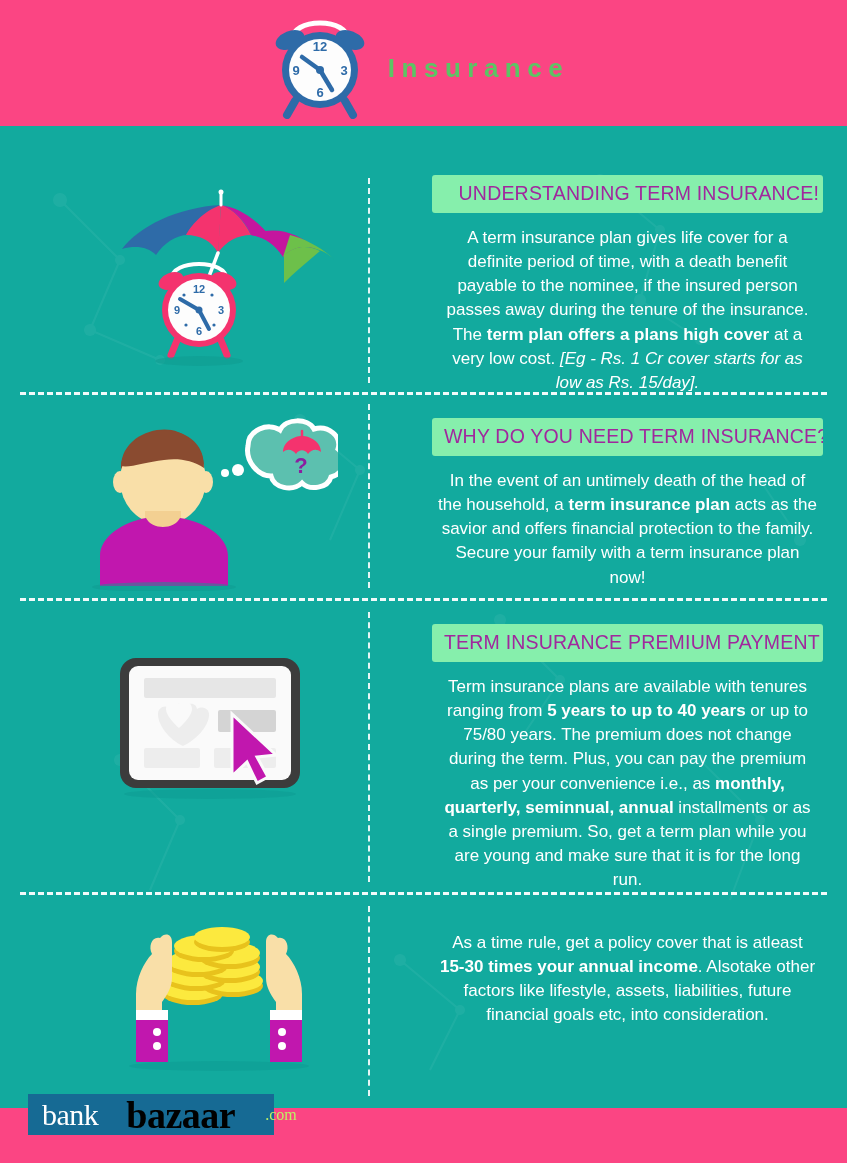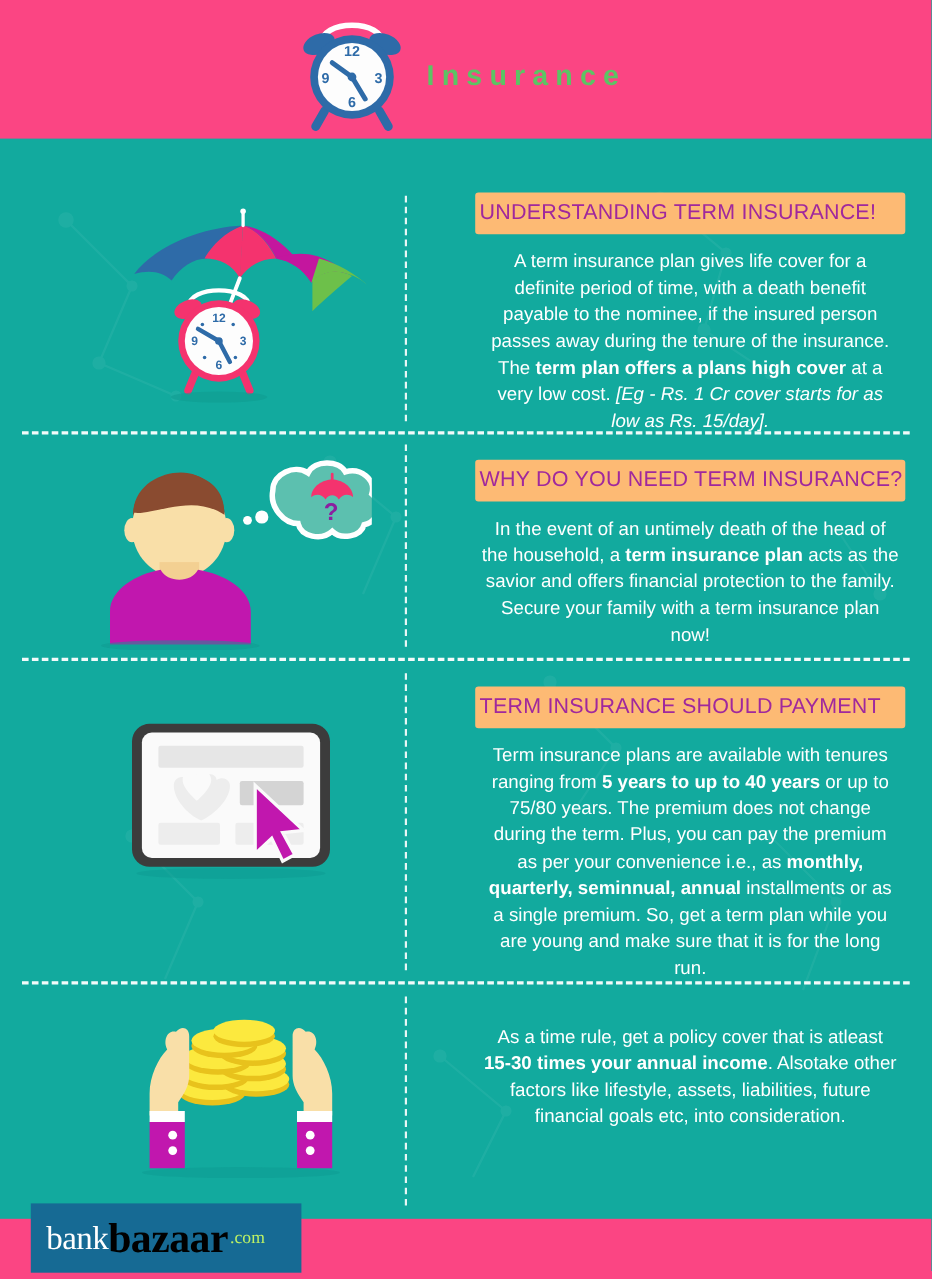--- a/index.html
+++ b/index.html
@@ -45,26 +45,26 @@
   .vdash{
     position:absolute;left:368px;width:0;
     border-left:2px dashed #ffffff;opacity:.9;
   }
 
   
   .section{position:absolute;left:0;width:847px;}
   .art{position:absolute;}
   .textcol{position:absolute;left:432px;width:391px;}
   .heading{
-    background:#fdba74;
+    background:#86efac;
     color:#A0289D;
     font-size:19.5px;
     font-weight:normal;
-    text-align:left;
-    padding:7px 4px 8px 4px;
+    text-align:right;
+    padding:7px 4px 8px 12px;
     border-radius:3px;
     letter-spacing:.2px;
     white-space:nowrap;
     overflow:hidden;
   }
   .body-text{
     color:#ffffff;
     font-size:17px;
     line-height:1.42;
     text-align:center;
@@ -74,25 +74,26 @@
   .body-text b{font-weight:bold;}
   .body-text i{font-style:italic;}
 
   
   .footer{
     position:absolute;left:0;top:1108px;
     width:847px;height:55px;background:#FB4583;
   }
   .logo{
     position:absolute;left:28px;top:1094px;
-    width:246px;height:63px;
+    width:246px;height:41px;
     background:#166A94;
     display:flex;align-items:center;
     padding-left:14px;box-sizing:border-box;
     font-family:"Liberation Serif", serif;
+    gap:28px;
   }
   .logo .l1{color:#ffffff;font-size:30px;letter-spacing:-0.5px;}
   .logo .l2{color:#000000;font-size:38px;font-weight:bold;letter-spacing:-0.5px;}
   .logo .l3{color:#bef264;font-size:16px;margin-left:2px;}
 
   
   .bgpat{position:absolute;inset:0;opacity:.05;pointer-events:none;}
 </style>
 </head>
 <body>
@@ -258,21 +259,21 @@
         <path d="M66 57 C66 50 74 46 79 52 C84 46 92 50 92 57 C92 65 79 76 79 76 C79 76 66 65 66 57 Z" fill="#FAFAFA"></path>
         <rect x="118" y="58" width="58" height="22" rx="2" fill="#D4D4D4"></rect>
         <rect x="44" y="96" width="56" height="20" rx="2" fill="#EDEDED"></rect>
         <rect x="114" y="96" width="62" height="20" rx="2" fill="#EDEDED"></rect>
 
         <path d="M132 62 L132 124 L147 110 L157 131 L168 125 L157 105 L176 103 Z" fill="#C117AE" stroke="#FAFAFA" stroke-width="3"></path>
         <ellipse cx="110" cy="142" rx="86" ry="5" fill="#0E9A90" opacity="0.45"></ellipse>
       </svg>
     </div>
     <div class="textcol" style="top:0;">
-      <div class="heading">TERM INSURANCE SHOULD PAYMENT</div>
+      <div class="heading">TERM INSURANCE PREMIUM PAYMENT</div>
       <div class="body-text"><span>Term insurance plans are available with tenures ranging from </span><b>5 years to up to 40 years</b><span> or up to 75/80 years. The premium does not change during the term. Plus, you can pay the premium as per your convenience i.e., as </span><b>monthly, quarterly, seminnual, annual</b><span> installments or as a single premium. So, get a term plan while you are young and make sure that it is for the long run.</span></div>
     </div>
   </div>
 
   <div class="section" style="top:918px;height:175px;">
     <div class="art" style="left:118px;top:2px;">
       <svg width="215" height="155" viewBox="0 0 215 155" aria-hidden="true">
 
         <g>
           <ellipse cx="75" cy="74" rx="30" ry="11" fill="#E8C21C"></ellipse>

